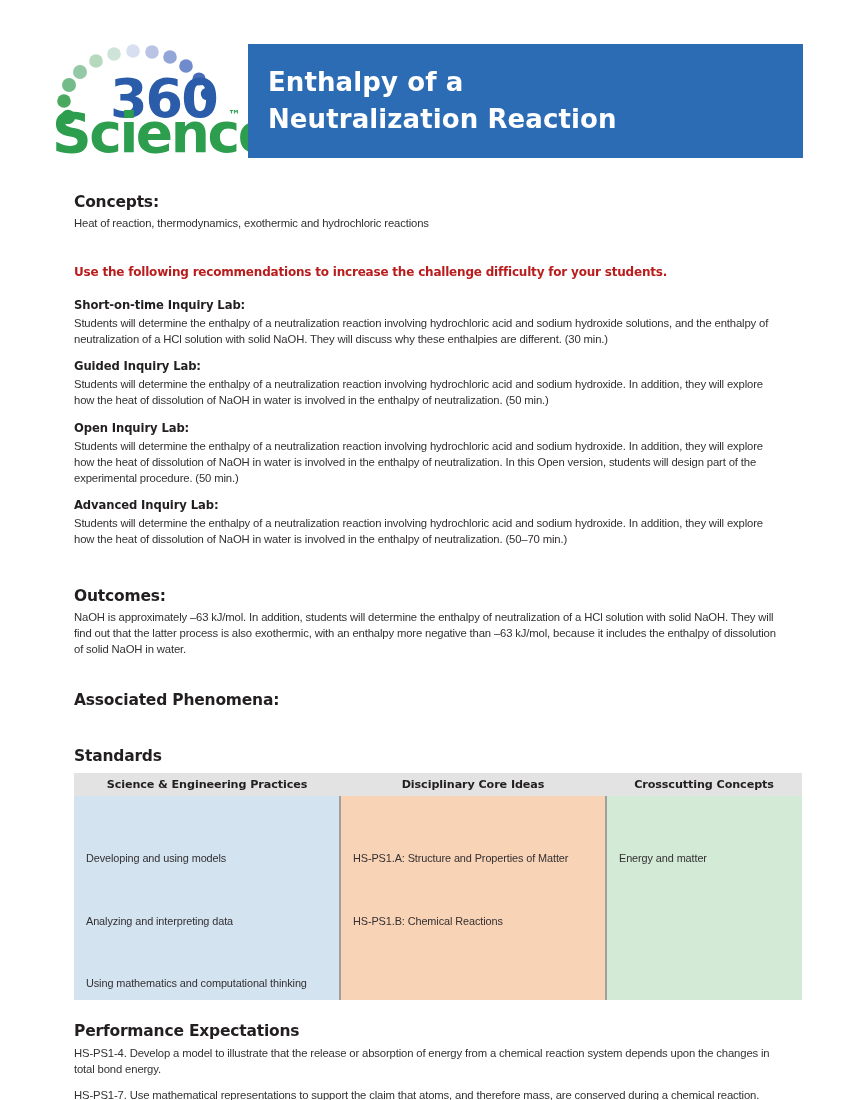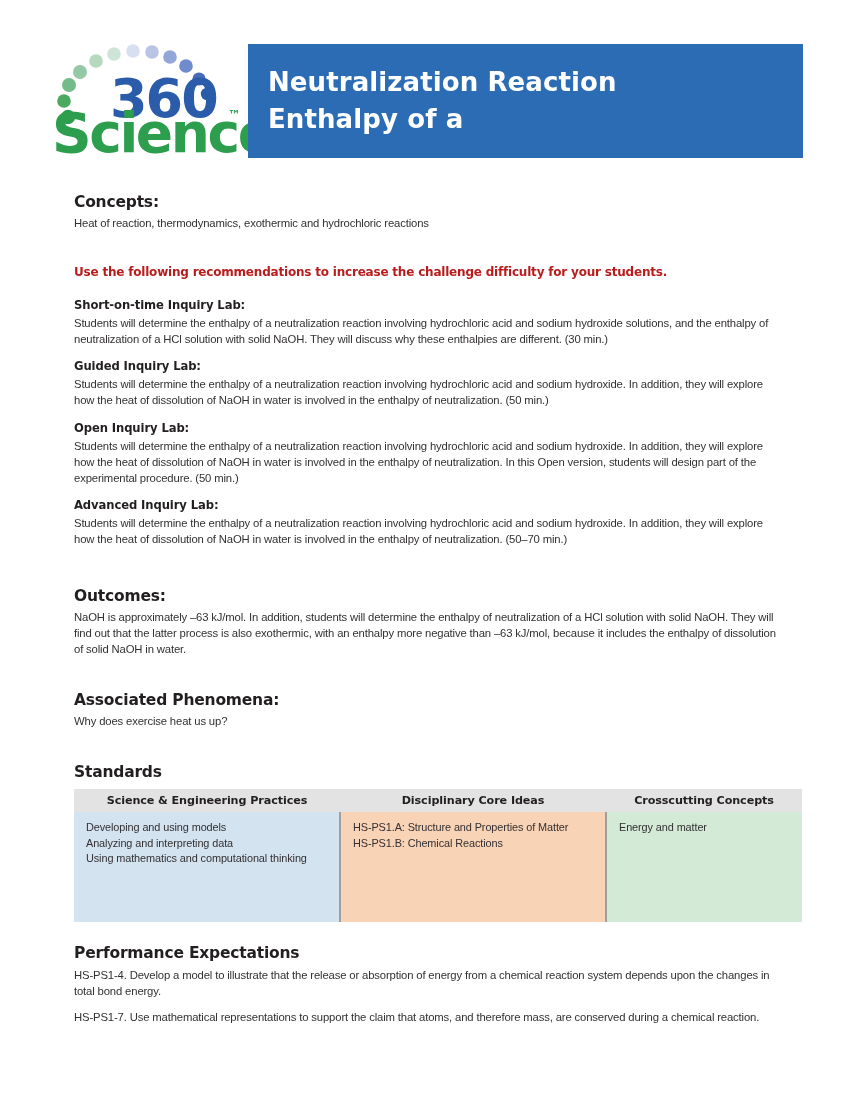--- a/index.html
+++ b/index.html
@@ -164,21 +164,21 @@
     line-height: 1.45;
     color: #333032;
     height: 94px;
     letter-spacing: -0.1px;
   }
   .cell-sep-head { border-left: 2px solid #ffffff; }
   td.cell-sep { border-left: 2px solid #9f9f9f; }
   .cell-blue   { background: #d3e3f0; }
   .cell-orange { background: #f9d3b6; }
   .cell-green  { background: #d3ead6; }
-  .cell-line { display: block; }
+  .cell-line { display: block; margin-top: 47px; }
 
   
   h2.pe-head {
     font-family: "DejaVu Sans", sans-serif;
     font-weight: 700;
     font-size: 15.5px;
     margin: 0 0 5px 0;
     color: #231f20;
     letter-spacing: -0.2px;
   }
@@ -211,22 +211,22 @@
       <circle cx="147" cy="35" r="6.6" fill="#4a6cb8"></circle>
       <circle cx="155" cy="50" r="6.2" fill="#2a5caa"></circle>
     </svg>
     <div class="logo-360">360</div>
     <div class="logo-science">Science</div>
     <div class="logo-tm">™</div>
   </div>
 
   <div class="title-banner">
     <div class="title-text">
+      <span class="title-line">Enthalpy of a</span>
       <span class="title-line">Neutralization Reaction</span>
-      <span class="title-line">Enthalpy of a</span>
     </div>
   </div>
 
 </div>
 
 <div class="content">
 
   <section>
     <h2 class="section-head">Concepts:</h2>
     <p class="body-text">Heat of reaction, thermodynamics, exothermic and hydrochloric reactions</p>
@@ -270,21 +270,20 @@
 
   <section>
     <h2 class="section-head">Outcomes:</h2>
     <p class="body-text">NaOH is approximately –63 kJ/mol. In addition, students will determine the enthalpy of neutralization of a HCl solution with solid NaOH. They will find out that the latter process is also exothermic, with an enthalpy more negative than –63 kJ/mol, because it includes the enthalpy of dissolution of solid NaOH in water.</p>
   </section>
 
   <div class="gap-lg"></div>
 
   <section>
     <h2 class="section-head">Associated Phenomena:</h2>
-    <p class="body-text">Why does exercise heat us up?</p>
   </section>
 
   <div class="gap-lg"></div>
 
   <section>
     <h2 class="section-head">Standards</h2>
 
     <table class="std-table">
       <thead>
         <tr>

